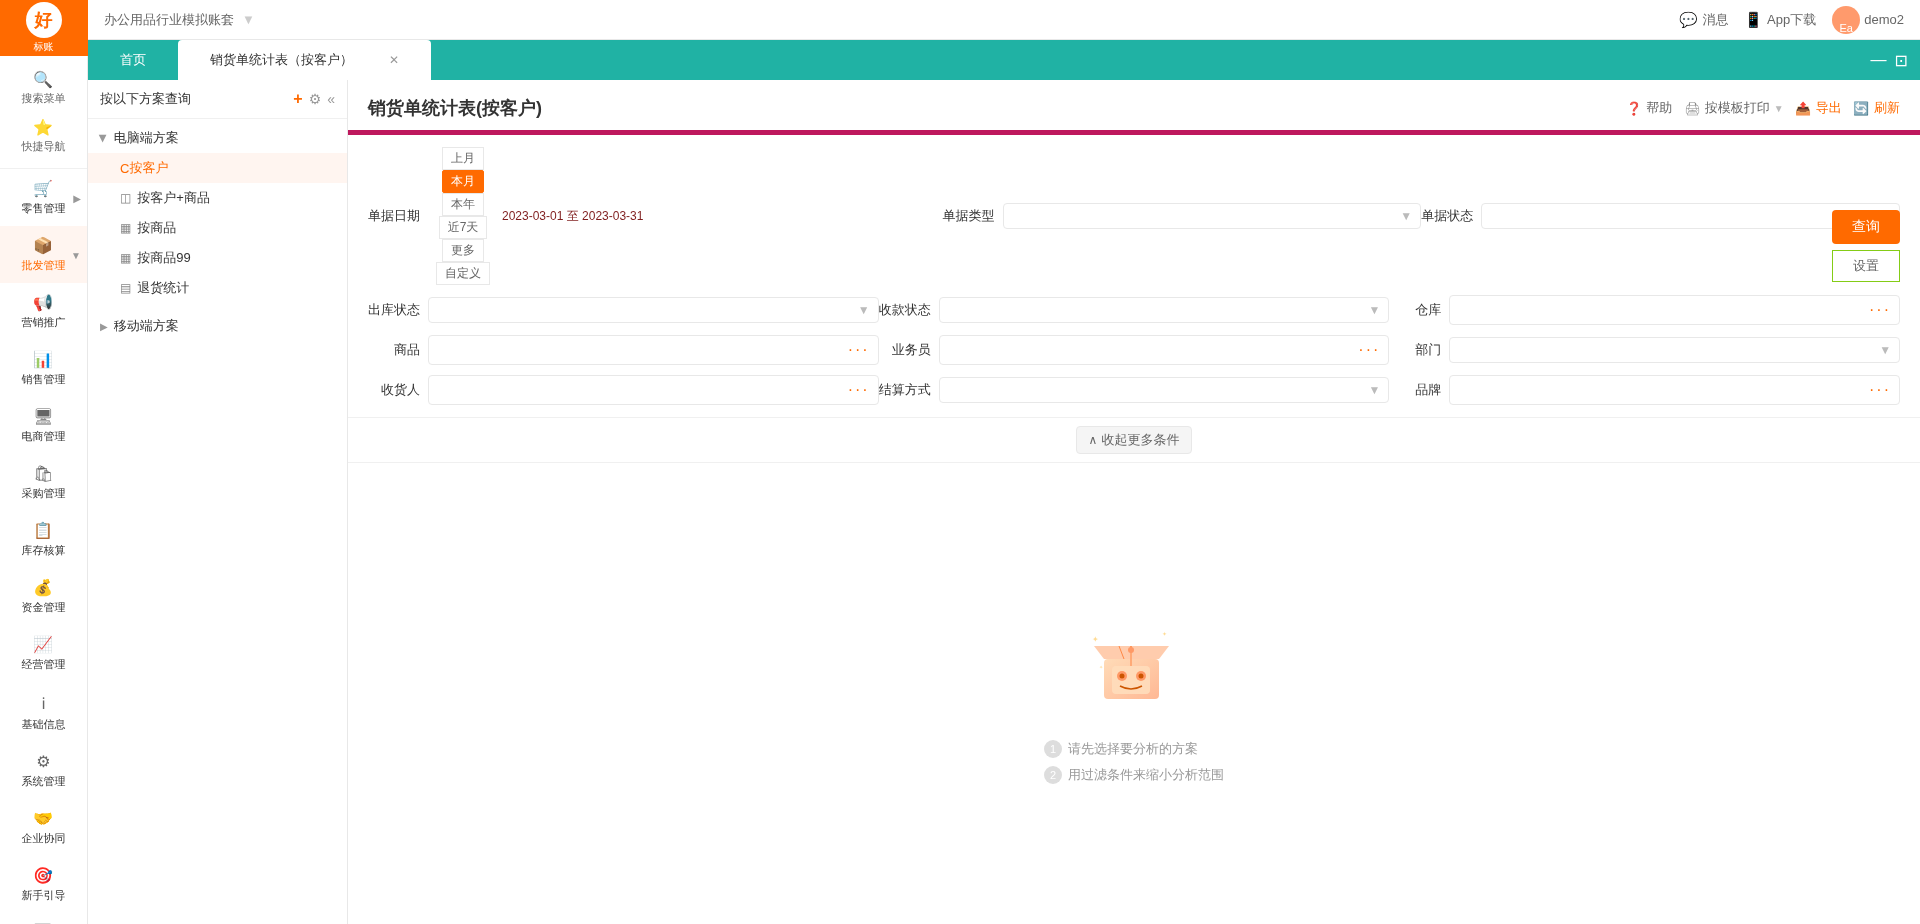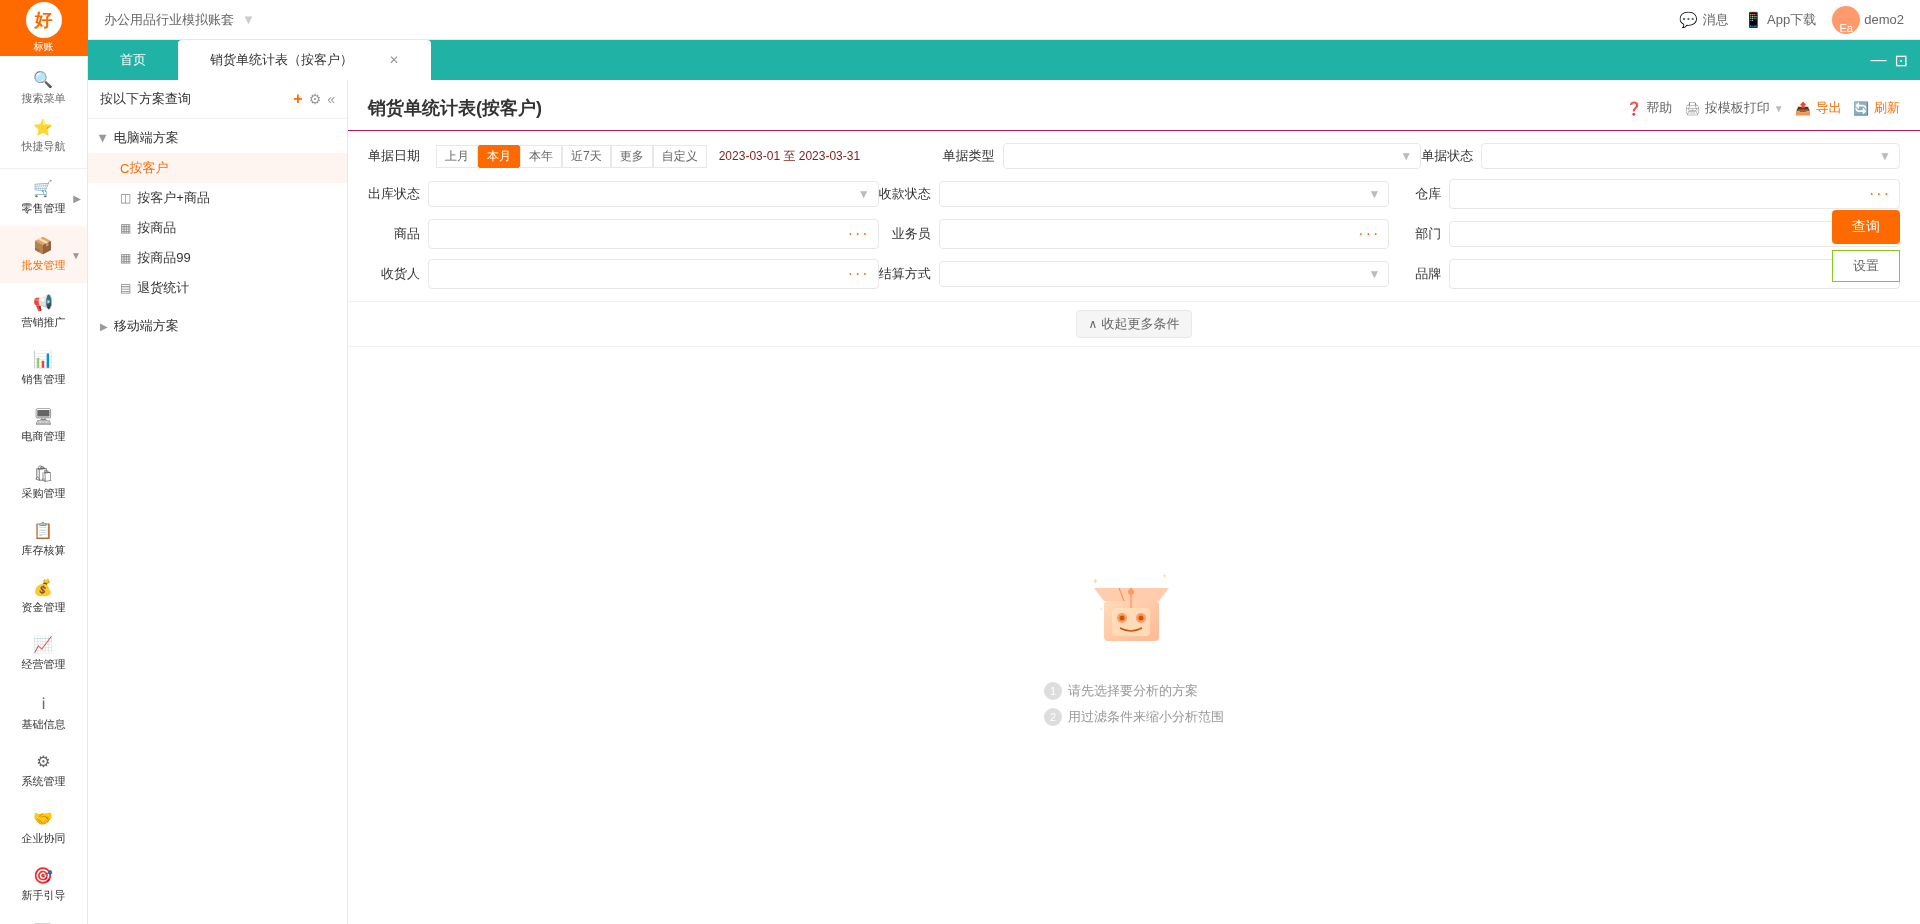--- a/index.html
+++ b/index.html
@@ -58,34 +58,34 @@
     .tree-node { padding: 4px 0; }
     .tree-item { display: flex; align-items: center; padding: 6px 12px; cursor: pointer; font-size: 13px; color: #333; }
     .tree-item .arrow { margin-right: 6px; font-size: 10px; color: #999; }
     .tree-item .arrow.down { transform: rotate(90deg); }
     .sub-item { display: flex; align-items: center; padding: 6px 12px 6px 32px; cursor: pointer; font-size: 13px; color: #333; }
     .sub-item.active { color: #ff6a00; background: #fff5f0; }
     .sub-item .sub-icon { margin-right: 6px; font-size: 12px; color: #888; }
 
     
     .right-panel { flex: 1; background: #fff; overflow-y: auto; display: flex; flex-direction: column; }
-    .page-header { padding: 16px 20px 10px; border-bottom: 1px solid #be185d; display: flex; align-items: center; justify-content: space-between; }
+    .page-header { padding: 16px 20px 10px; border-bottom: 5px solid #be185d; display: flex; align-items: center; justify-content: space-between; }
     .page-title { font-size: 18px; font-weight: 600; color: #333; }
     .page-actions { display: flex; align-items: center; gap: 12px; }
     .page-actions .act-btn { display: flex; align-items: center; gap: 4px; color: #666; font-size: 13px; cursor: pointer; }
     .page-actions .act-btn .icon { color: #888; }
     .page-actions .export-btn { color: #ff6a00; }
     .page-actions .refresh-btn { color: #ff6a00; }
 
     
     .filter-area { padding: 12px 20px; border-bottom: 1px solid #f0f0f0; }
     .filter-row { display: flex; align-items: center; margin-bottom: 10px; gap: 0; }
     .filter-row:last-child { margin-bottom: 0; }
     .filter-label { width: 70px; font-size: 13px; color: #333; flex-shrink: 0; text-align: right; padding-right: 8px; }
-    .date-btns { display: flex; align-items: center; gap: 0; margin-left: 8px; }
+    .date-btns { display: flex; align-items: center; gap: 0; margin-left: 8px; flex-direction: column; }
     .date-btn { padding: 2px 8px; border: 1px solid #e8e8e8; background: #fff; cursor: pointer; font-size: 12px; color: #666; }
     .date-btn.active { background: #ff6a00; color: #fff; border-color: #ff6a00; border-radius: 2px; }
     .date-range { font-size: 12px; color: #7f1d1d; margin-left: 8px; }
     .select-control { flex: 1; border: 1px solid #e8e8e8; border-radius: 4px; padding: 5px 8px; display: flex; align-items: center; justify-content: space-between; cursor: pointer; background: #fff; }
     .select-control .chevron { color: #bbb; font-size: 12px; }
     .select-control .dots { color: #ff6a00; font-size: 16px; letter-spacing: 2px; }
     .filter-cell { display: flex; align-items: center; }
     .filter-cell .filter-label { width: 60px; }
     .filter-cell .select-control { flex: 1; }
 

